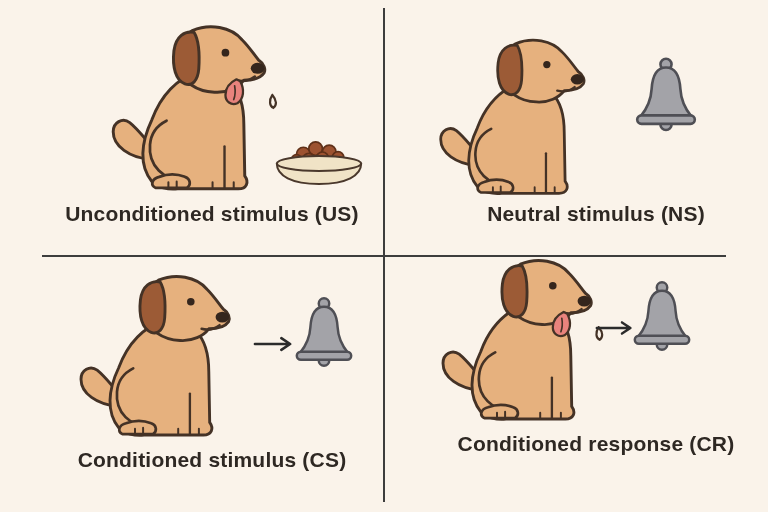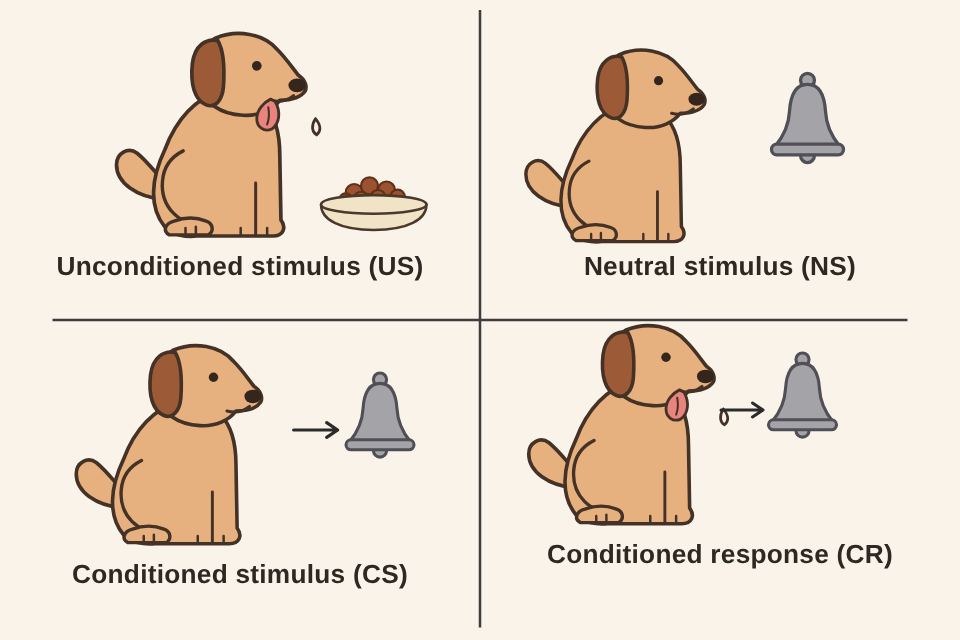--- a/index.html
+++ b/index.html
@@ -17,21 +17,21 @@
   .divider-v {
     position: absolute; left: 383px; top: 8px;
     width: 2px; height: 494px;
     background: var(--divider, #3d3d3d);
   }
   .divider-h {
     position: absolute; left: 42px; top: 255px;
     width: 684px; height: 2px;
     background: var(--divider, #3d3d3d);
   }
-  .quadrant { position: absolute; width: 384px; height: 312px; }
+  .quadrant { position: absolute; width: 384px; height: 312px; margin-left: 20px; }
   .q-tl { left: 0;    top: 0; }
   .q-tr { left: 384px; top: 0; }
   .q-bl { left: 0;    top: 256px; }
   .q-br { left: 384px; top: 240px; }
   .el { position: absolute; display: block; }
   .label {
     position: absolute; left: 4px; width: 376px;
     text-align: center;
     font-size: 21px; font-weight: 700;
     color: var(--text, #2e2823);

